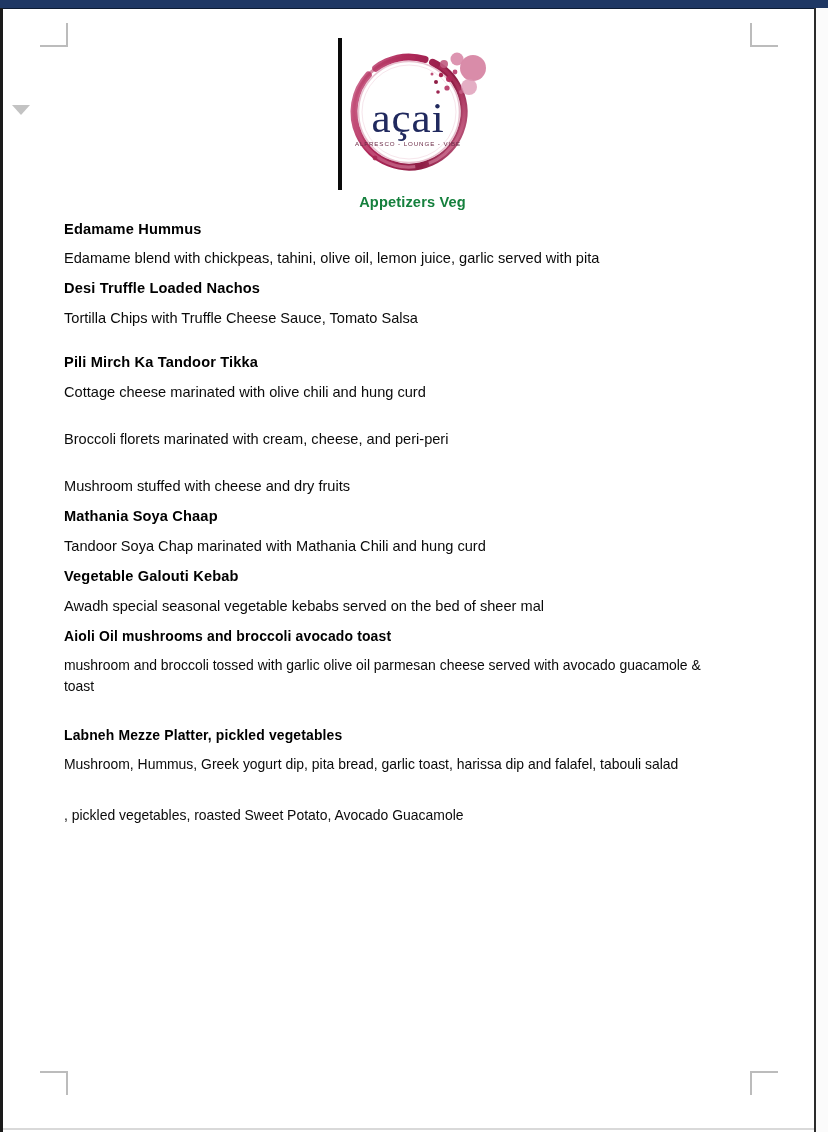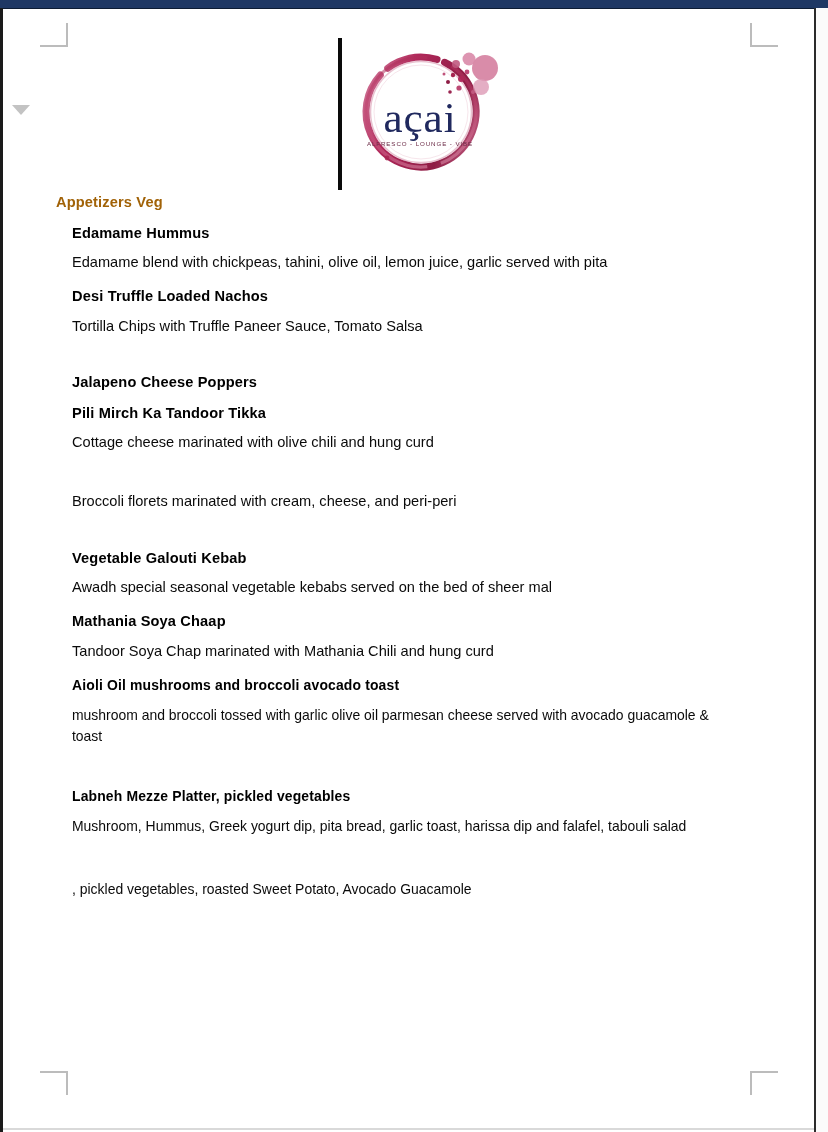--- a/index.html
+++ b/index.html
@@ -112,55 +112,56 @@
   }
   .logo-rule {
     position: absolute;
     top: 8px; left: 5px;
     width: 4px;
     height: 152px;
     background: #0a0a0a;
   }
   .logo-mark {
     position: absolute;
-    top: 0; left: 16px;
+    top: 0; left: 4px;
     width: 158px;
     height: 160px;
   }
   .logo-mark svg { display: block; }
 
   
   .menu {
     position: absolute;
     top: 186px; left: 49px;
     width: 716px;
   }
-  .dish { margin: 16px; }
+  .dish { margin: 8px; }
   .dish-name {
     font-size: 14.6px;
     font-weight: bold;
     color: #000000;
     letter-spacing: 0.15px;
     line-height: 1;
     margin: 0 0 12px 3px;
   }
   .dish-desc {
     font-size: 14.6px;
     font-weight: normal;
     color: #0a0a0a;
     line-height: 1.45;
     margin: 0 0 12px 3px;
   }
   .section-title {
     font-size: 14.6px;
     font-weight: bold;
-    color: #a16207;
+    color: #15803d;
     letter-spacing: 0.15px;
     line-height: 1;
     margin: 0 0 12px 3px;
+    text-align: center;
   }
   
   .narrow .dish-name,
   .narrow .dish-desc {
     font-family: "Liberation Sans Narrow", "Liberation Sans", sans-serif;
     transform: scaleX(0.955);
     transform-origin: left center;
   }
   .spacer-6 { height: 6px; }
   .spacer-10 { height: 10px; }
@@ -246,54 +247,54 @@
 
       <div class="section-title">Appetizers Veg</div>
 
       <div class="dish">
         <div class="dish-name">Edamame Hummus</div>
         <div class="dish-desc">Edamame blend with chickpeas, tahini, olive oil, lemon juice, garlic served with pita</div>
       </div>
 
       <div class="dish">
         <div class="dish-name">Desi Truffle Loaded Nachos</div>
-        <div class="dish-desc">Tortilla Chips with Truffle Paneer Sauce, Tomato Salsa</div>
+        <div class="dish-desc">Tortilla Chips with Truffle Cheese Sauce, Tomato Salsa</div>
       </div>
 
 
       <div class="spacer-6"></div>
 
       <div class="dish">
-        <div class="dish-name">Jalapeno Cheese Poppers</div>
       </div>
 
       <div class="dish">
         <div class="dish-name">Pili Mirch Ka Tandoor Tikka</div>
         <div class="dish-desc">Cottage cheese marinated with olive chili and hung curd</div>
       </div>
 
       <div class="spacer-6"></div>
 
       <div class="dish">
         <div class="dish-desc">Broccoli florets marinated with cream, cheese, and peri-peri</div>
       </div>
 
       <div class="spacer-6"></div>
 
       <div class="dish">
+        <div class="dish-desc">Mushroom stuffed with cheese and dry fruits</div>
+      </div>
+
+      <div class="dish">
+        <div class="dish-name">Mathania Soya Chaap</div>
+        <div class="dish-desc">Tandoor Soya Chap marinated with Mathania Chili and hung curd</div>
       </div>
 
       <div class="dish">
         <div class="dish-name">Vegetable Galouti Kebab</div>
         <div class="dish-desc">Awadh special seasonal vegetable kebabs served on the bed of sheer mal</div>
-      </div>
-
-      <div class="dish">
-        <div class="dish-name">Mathania Soya Chaap</div>
-        <div class="dish-desc">Tandoor Soya Chap marinated with Mathania Chili and hung curd</div>
       </div>
 
       <div class="dish narrow">
         <div class="dish-name">Aioli Oil mushrooms and broccoli avocado toast</div>
         <div class="dish-desc">mushroom and broccoli tossed with garlic olive oil parmesan cheese served with avocado guacamole &amp; toast</div>
       </div>
 
       <div class="spacer-10"></div>
 
       <div class="dish narrow">

